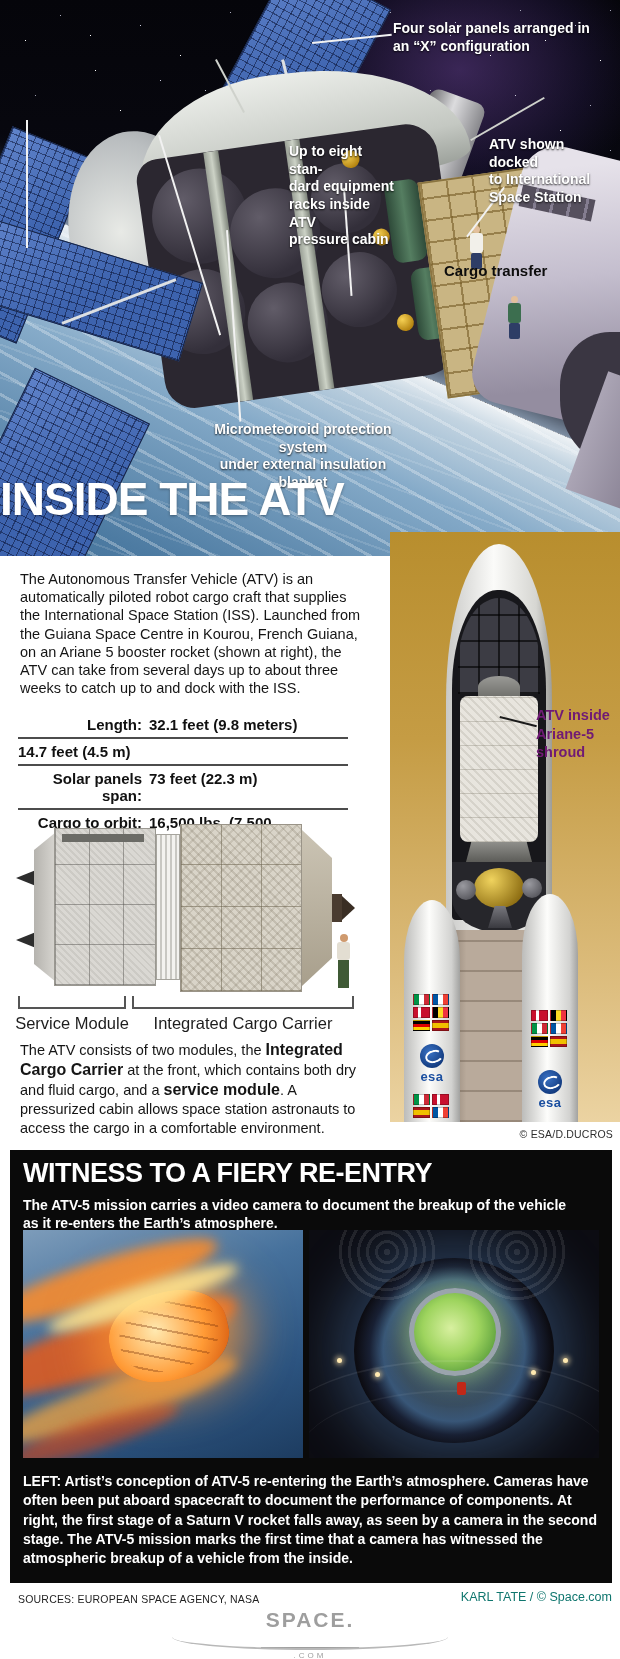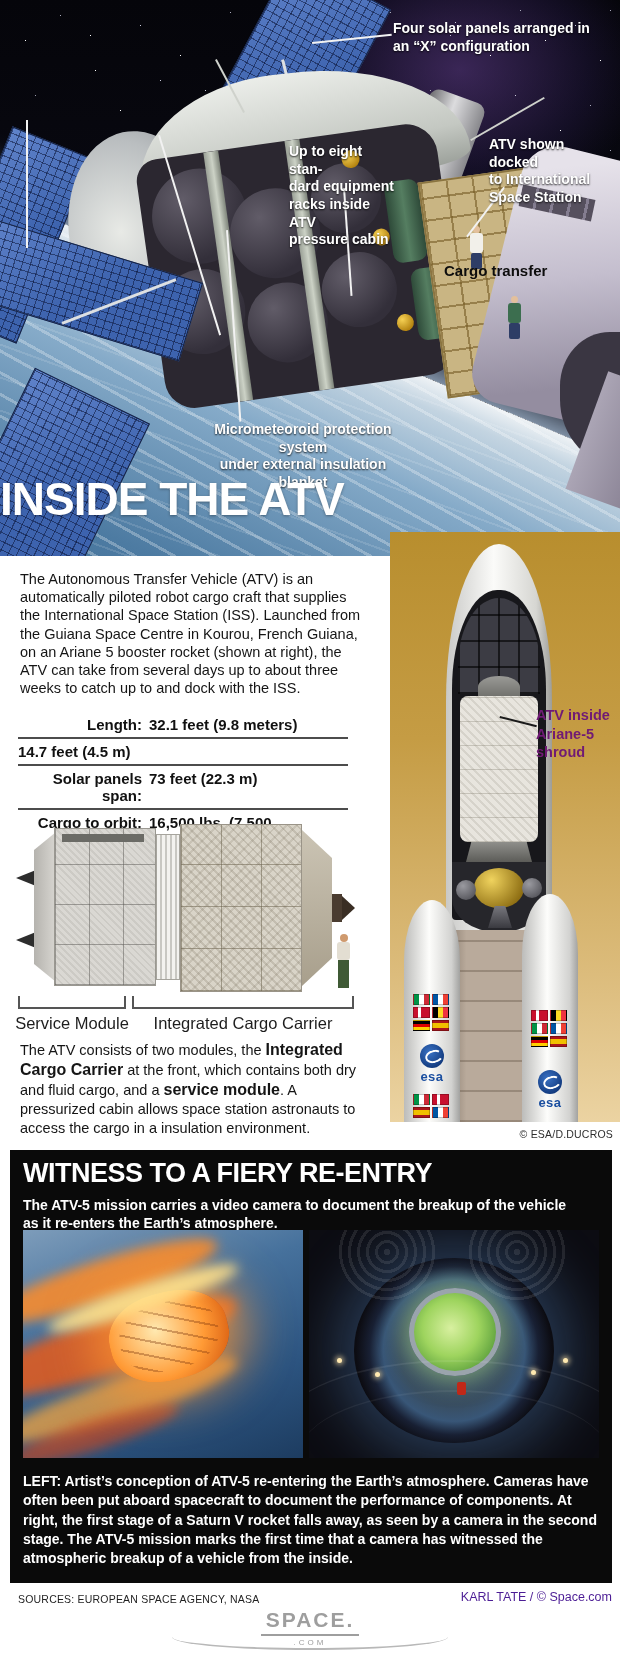--- a/index.html
+++ b/index.html
@@ -223,26 +223,26 @@
   .red-dot { position:absolute; left:148px; top:152px; width:9px; height:13px; background:#c02818; border-radius:2px; }
   .arc-seats { position:absolute; left:-30px; top:130px; width:350px; height:140px; border-radius:50%;
     border-top:2px solid rgba(255,255,255,.08); }
   .arc-seats2 { position:absolute; left:-10px; top:160px; width:310px; height:130px; border-radius:50%;
     border-top:2px solid rgba(255,255,255,.06); }
   .reentry-caption { position:absolute; left:13px; top:322px; width:578px; color:#fff; font-size:14px;
     font-weight:bold; line-height:1.38; }
 
   
   .footer-sources { position:absolute; left:18px; top:1593px; font-size:10.5px; color:#1f1f1f; letter-spacing:0.2px; z-index:5; }
-  .footer-byline { position:absolute; left:390px; top:1590px; width:222px; text-align:right; font-size:12.5px; color:#4c1d95; z-index:5; }
+  .footer-byline { position:absolute; left:390px; top:1590px; width:222px; text-align:right; font-size:12.5px; color:#0f766e; z-index:5; }
   .logo-wrap { position:absolute; left:0; top:1608px; width:620px; text-align:center; z-index:5; }
   .logo-swoosh { position:absolute; left:172px; top:16px; width:276px; height:26px; border-radius:50%;
     border-bottom:2px solid #b8b8b8; }
   .logo-main { display:inline-block; font-size:21px; font-weight:bold; color:#9e9e9e; letter-spacing:2px;
-    border-bottom:2px solid #9e9e9e; padding:0 5px 2px;text-align:right; }
+    border-bottom:2px solid #9e9e9e; padding:0 5px 15px;text-align:right; }
   .logo-sub { font-size:8px; color:#9e9e9e; letter-spacing:3px; margin-top:2px; }
 </style>
 </head>
 <body>
 
 <div class="page">
 
   <section class="hero">
     <div class="nebula"></div>
     <div class="stars"></div>
@@ -358,21 +358,21 @@
       <div class="p-torso"></div>
       <div class="p-legs"></div>
     </div>
   </div>
 
   <div class="bracket bracket-left"></div>
   <div class="bracket bracket-right"></div>
   <div class="bracket-label bl-left">Service Module</div>
   <div class="bracket-label bl-right">Integrated Cargo Carrier</div>
 
-  <p class="modules-p"><span>The ATV consists of two modules, the </span><b>Integrated Cargo Carrier</b><span> at the front, which contains both dry and fluid cargo, and a </span><b>service module</b><span>. A pressurized cabin allows space station astronauts to access the cargo in a insulation environment.</span></p>
+  <p class="modules-p"><span>The ATV consists of two modules, the </span><b>Integrated Cargo Carrier</b><span> at the front, which contains both dry and fluid cargo, and a </span><b>service module</b><span>. A pressurized cabin allows space station astronauts to access the cargo in a comfortable environment.</span></p>
 
   <aside class="rocket-panel">
     <div class="fairing"></div>
     <div class="fair-open">
       <div class="fair-inner"></div>
       <div class="atv-dome"></div>
       <div class="atv-in-shroud"></div>
       <div class="atv-adapter"></div>
     </div>
     <div class="interstage">

